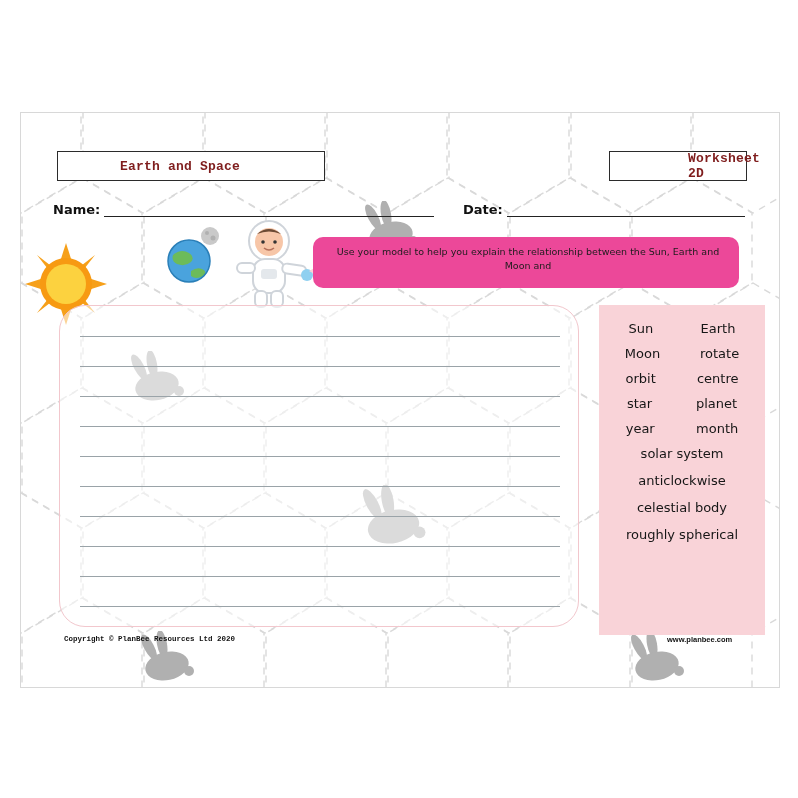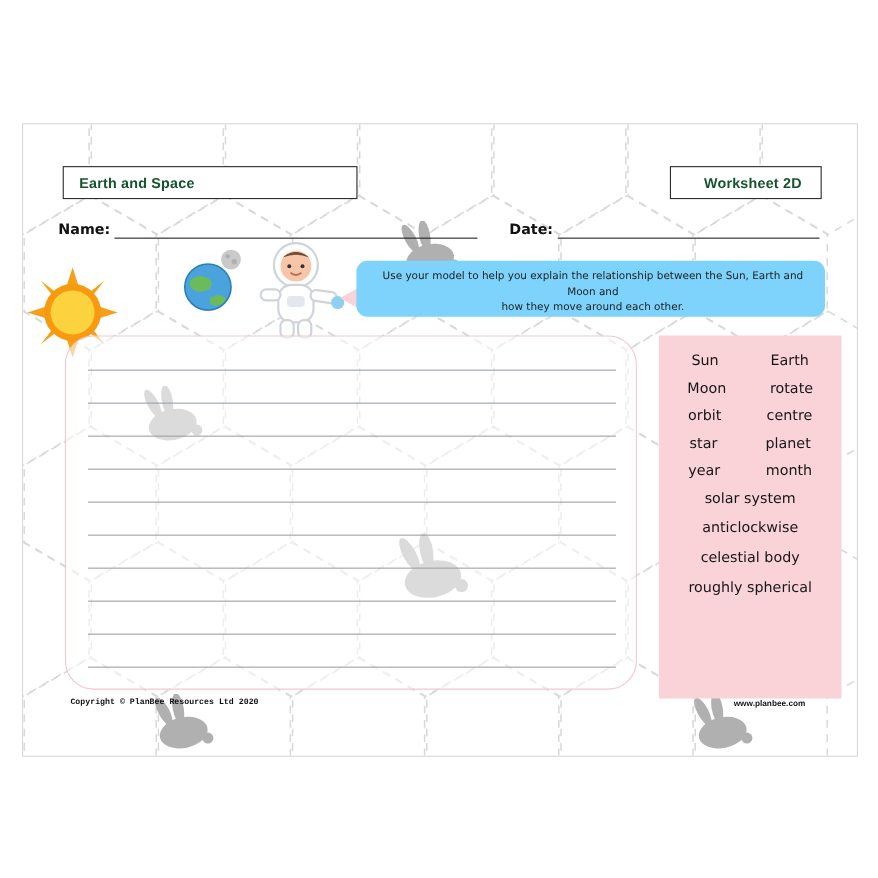--- a/index.html
+++ b/index.html
@@ -61,25 +61,26 @@
     padding-left: 14px;
   }
   #title-right {
     left: 588px;
     top: 38px;
     width: 138px;
     height: 30px;
     padding-left: 30px;
   }
   .title-text {
-    font-family: Liberation Sans, sans-serif;
+    font-family: Liberation Mono, monospace;
     font-size: 13px;
     font-weight: bold;
-    color: #14532d;
+    color: #7f1d1d;
     letter-spacing: 0.2px;
+    margin-left: 48px;
   }
 
   
   .field-row {
     position: absolute;
     top: 84px;
     height: 20px;
     display: flex;
     align-items: flex-end;
   }
@@ -96,25 +97,25 @@
     margin-left: 4px;
   }
   #name-row { left: 32px; width: 390px; }
   #name-row .field-line { width: 330px; }
   #date-row { left: 442px; width: 290px; }
   #date-row .field-line { width: 238px; }
 
   
   #speech-bubble {
     position: absolute;
-    left: 303px;
+    left: 292px;
     top: 124px;
     width: 426px;
     height: 51px;
-    background: #7dd3fc;
+    background: #ec4899;
     border-radius: 10px;
     box-sizing: border-box;
     padding: 8px 14px 0 18px;
   }
   #speech-bubble .bubble-text {
     font-family: "DejaVu Sans", sans-serif;
     font-size: 9.5px;
     line-height: 14px;
     color: #1c1c1c;
     text-align: center;
@@ -397,21 +398,20 @@
         <circle cx="74" cy="58" r="6" fill="#8fd0f0"></circle>
 
         <rect x="22" y="74" width="12" height="16" rx="5" fill="#ffffff" stroke="#cfd4da" stroke-width="2"></rect>
         <rect x="38" y="74" width="12" height="16" rx="5" fill="#ffffff" stroke="#cfd4da" stroke-width="2"></rect>
       </svg>
     </div>
 
     <div id="bubble-tail"></div>
     <div id="speech-bubble">
       <div class="bubble-text">Use your model to help you explain the relationship between the Sun, Earth and Moon and</div>
-      <div class="bubble-text">how they move around each other.</div>
     </div>
 
     <div id="answer-box">
       <div class="write-line" style="top:30px;"></div>
       <div class="write-line" style="top:60px;"></div>
       <div class="write-line" style="top:90px;"></div>
       <div class="write-line" style="top:120px;"></div>
       <div class="write-line" style="top:150px;"></div>
       <div class="write-line" style="top:180px;"></div>
       <div class="write-line" style="top:210px;"></div>

